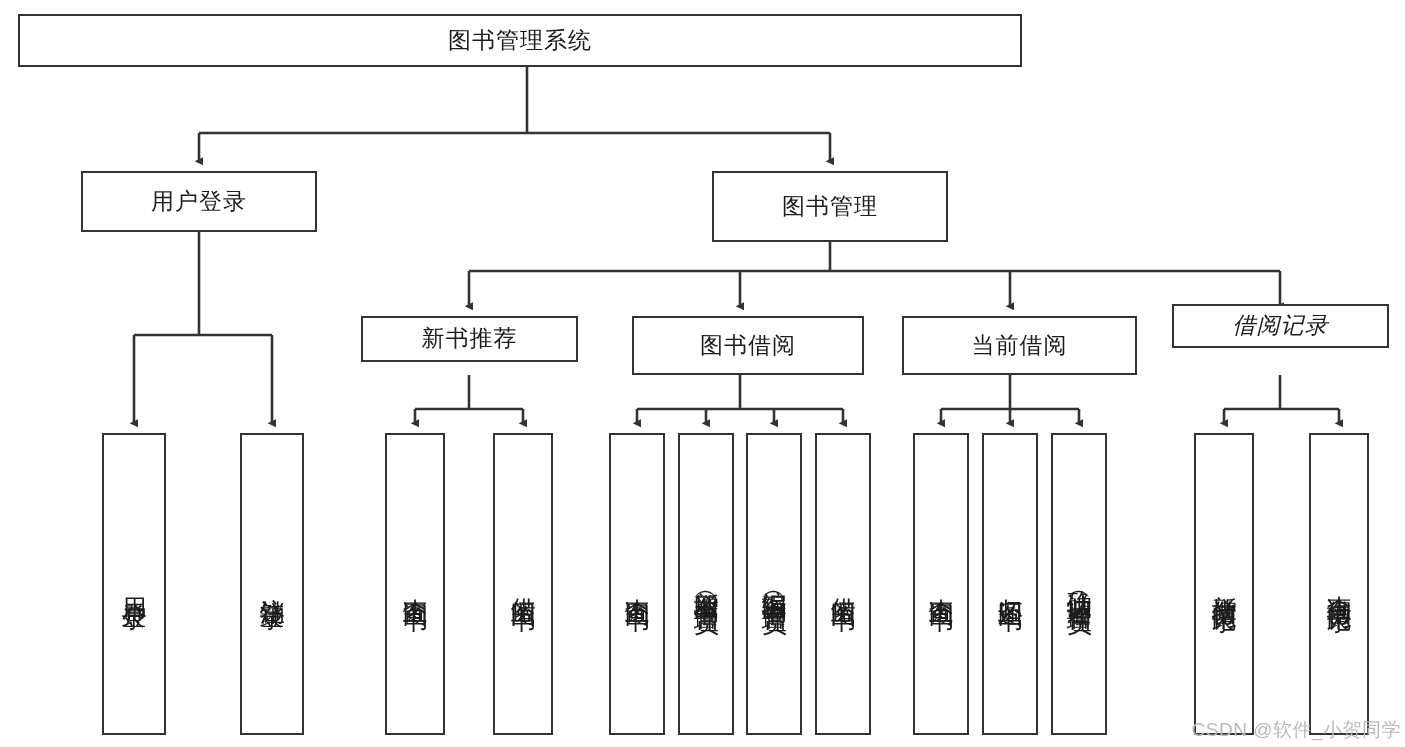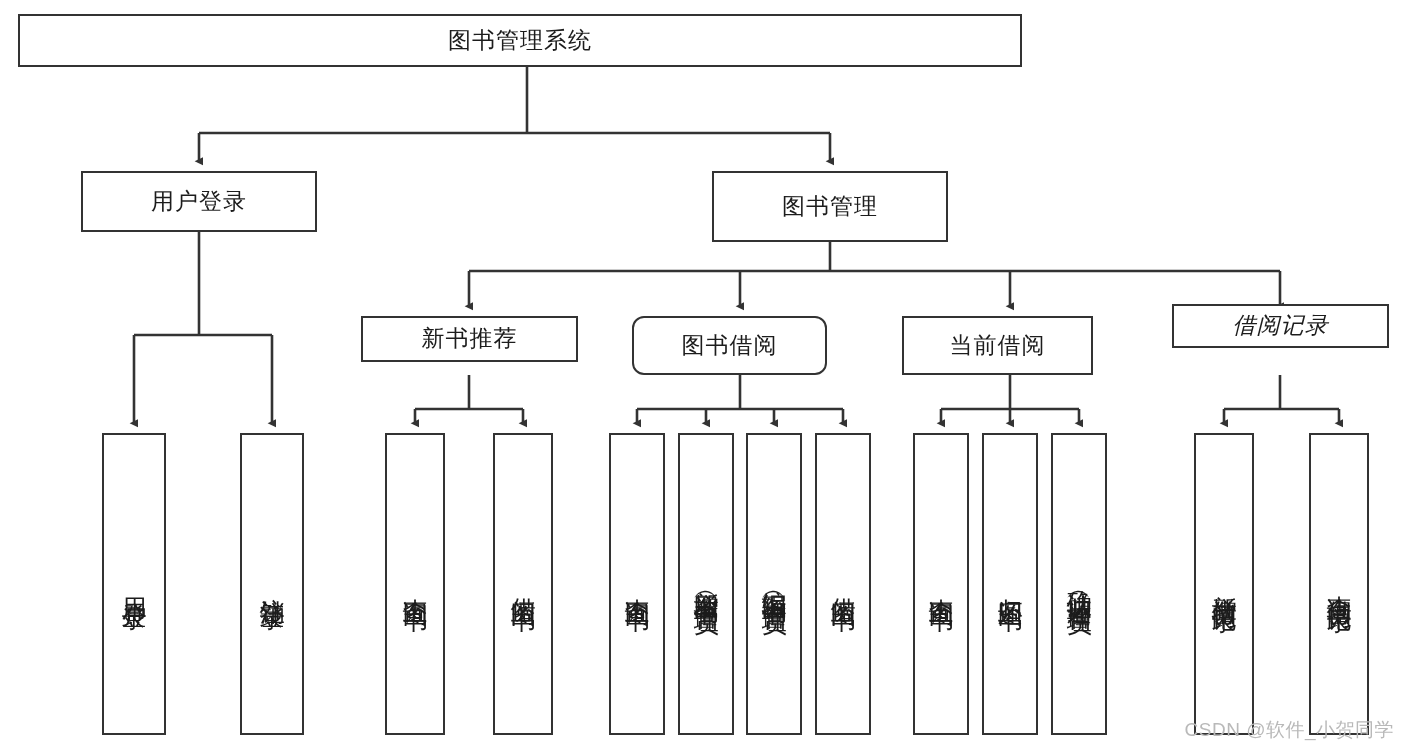--- a/index.html
+++ b/index.html
@@ -58,21 +58,21 @@
     justify-content: center;
   }
   .node-v .vtext {
     writing-mode: vertical-rl;
     text-orientation: upright;
     display: block;
     white-space: nowrap;
   }
   #watermark {
     position: absolute;
-    right: 11px;
+    right: 4px;
     bottom: 4px;
     font-size: 19px;
     color: #b9b9b9;
     letter-spacing: 0.5px;
     white-space: nowrap;
     user-select: none;
   }
 </style>
 </head>
 <body>
@@ -136,24 +136,24 @@
   <div class="node node-h" style="left:81px; top:171px; width:236px; height:61px;">
     <span>用户登录</span>
   </div>
   <div class="node node-h" style="left:712px; top:171px; width:236px; height:71px;">
     <span>图书管理</span>
   </div>
 
   <div class="node node-h" style="left:361px; top:316px; width:217px; height:46px;">
     <span>新书推荐</span>
   </div>
-  <div class="node node-h" style="left:632px; top:316px; width:195px; height:59px;border-radius:12px;">
+  <div class="node node-h" style="left:632px; top:316px; width:232px; height:59px;">
     <span>图书借阅</span>
   </div>
-  <div class="node node-h" style="left:902px; top:316px; width:191px; height:59px;">
+  <div class="node node-h" style="left:902px; top:316px; width:235px; height:59px;">
     <span>当前借阅</span>
   </div>
   <div class="node node-h" style="left:1172px; top:304px; width:217px; height:44px;font-style:italic;">
     <span>借阅记录</span>
   </div>
 
   <div class="node node-v" style="left:102px; top:433px; width:64px; height:302px;">
     <span class="vtext">用户登录</span>
   </div>
   <div class="node node-v" style="left:240px; top:433px; width:64px; height:302px;">

